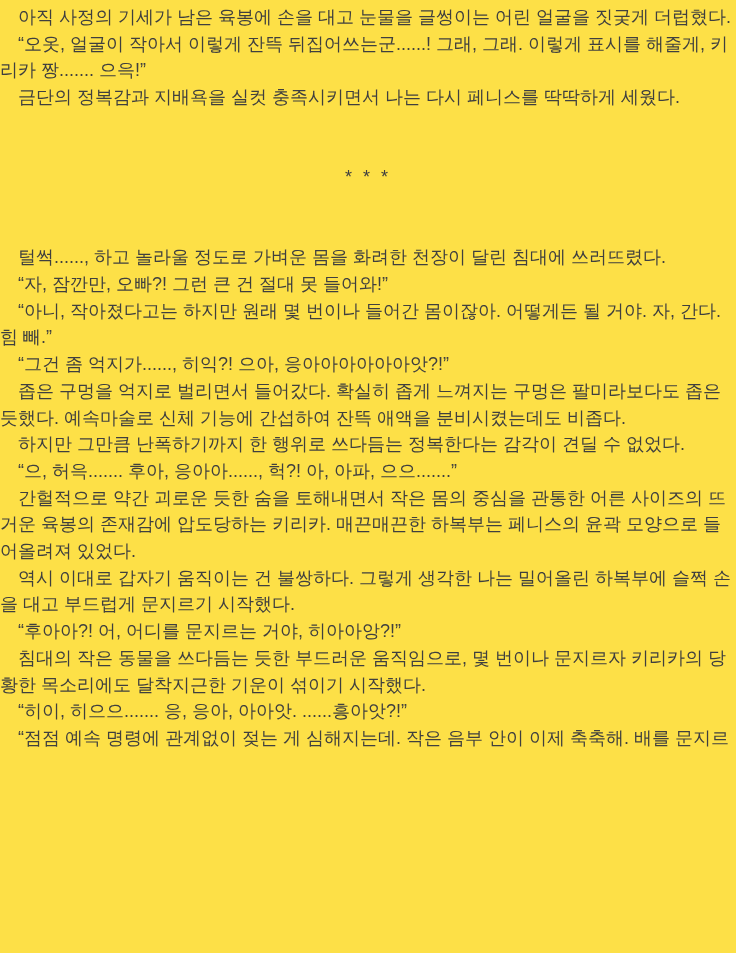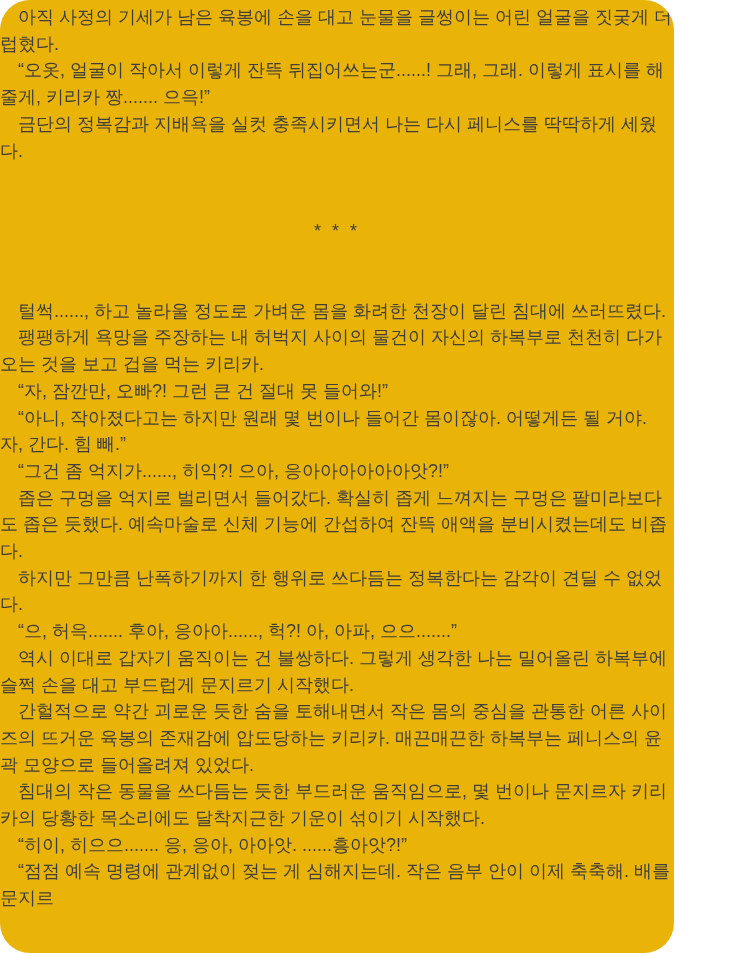--- a/index.html
+++ b/index.html
@@ -2,32 +2,31 @@
 <html><head>
 <meta charset="utf-8">
 <style>
   html, body {
     margin: 0;
     padding: 0;
     background: #ffffff;
   }
   .page {
     position: relative;
-    width: 674px;
+    width: 736px;
     height: 953px;
     box-sizing: border-box;
-    background: #eab308;
+    background: #fde047;
     color: #3f3f3f;
     font-family: "Liberation Sans", "DejaVu Sans", sans-serif;
     font-size: 18px;
     line-height: 26.7px;
     padding-top: 4px;
     overflow: hidden;
     text-align: left;
-    border-radius: 30px;
   }
   .para {
     margin: 0;
     text-indent: 18px;
     word-break: normal;
     overflow-wrap: break-word;
     white-space: normal;
   }
   .scene-divider {
     text-align: center;
@@ -41,25 +40,25 @@
 <body>
 
 <div class="page">
   <p class="para">아직 사정의 기세가 남은 육봉에 손을 대고 눈물을 글썽이는 어린 얼굴을 짓궂게 더럽혔다.</p>
   <p class="para">“오옷, 얼굴이 작아서 이렇게 잔뜩 뒤집어쓰는군......! 그래, 그래. 이렇게 표시를 해줄게, 키리카 짱....... 으윽!”</p>
   <p class="para">금단의 정복감과 지배욕을 실컷 충족시키면서 나는 다시 페니스를 딱딱하게 세웠다.</p>
 
   <div class="scene-divider">* * *</div>
 
   <p class="para">털썩......, 하고 놀라울 정도로 가벼운 몸을 화려한 천장이 달린 침대에 쓰러뜨렸다.</p>
-  <p class="para">팽팽하게 욕망을 주장하는 내 허벅지 사이의 물건이 자신의 하복부로 천천히 다가오는 것을 보고 겁을 먹는 키리카.</p>
   <p class="para">“자, 잠깐만, 오빠?! 그런 큰 건 절대 못 들어와!”</p>
   <p class="para">“아니, 작아졌다고는 하지만 원래 몇 번이나 들어간 몸이잖아. 어떻게든 될 거야. 자, 간다. 힘 빼.”</p>
   <p class="para">“그건 좀 억지가......, 히익?! 으아, 응아아아아아아앗?!”</p>
   <p class="para">좁은 구멍을 억지로 벌리면서 들어갔다. 확실히 좁게 느껴지는 구멍은 팔미라보다도 좁은 듯했다. 예속마술로 신체 기능에 간섭하여 잔뜩 애액을 분비시켰는데도 비좁다.</p>
   <p class="para">하지만 그만큼 난폭하기까지 한 행위로 쓰다듬는 정복한다는 감각이 견딜 수 없었다.</p>
   <p class="para">“으, 허윽....... 후아, 응아아......, 헉?! 아, 아파, 으으.......”</p>
+  <p class="para">간헐적으로 약간 괴로운 듯한 숨을 토해내면서 작은 몸의 중심을 관통한 어른 사이즈의 뜨거운 육봉의 존재감에 압도당하는 키리카. 매끈매끈한 하복부는 페니스의 윤곽 모양으로 들어올려져 있었다.</p>
   <p class="para">역시 이대로 갑자기 움직이는 건 불쌍하다. 그렇게 생각한 나는 밀어올린 하복부에 슬쩍 손을 대고 부드럽게 문지르기 시작했다.</p>
-  <p class="para">간헐적으로 약간 괴로운 듯한 숨을 토해내면서 작은 몸의 중심을 관통한 어른 사이즈의 뜨거운 육봉의 존재감에 압도당하는 키리카. 매끈매끈한 하복부는 페니스의 윤곽 모양으로 들어올려져 있었다.</p>
+  <p class="para">“후아아?! 어, 어디를 문지르는 거야, 히아아앙?!”</p>
   <p class="para">침대의 작은 동물을 쓰다듬는 듯한 부드러운 움직임으로, 몇 번이나 문지르자 키리카의 당황한 목소리에도 달착지근한 기운이 섞이기 시작했다.</p>
   <p class="para">“히이, 히으으....... 응, 응아, 아아앗. ......흥아앗?!”</p>
   <p class="para">“점점 예속 명령에 관계없이 젖는 게 심해지는데. 작은 음부 안이 이제 축축해. 배를 문지르</p>
 </div>
 
 </body></html>

